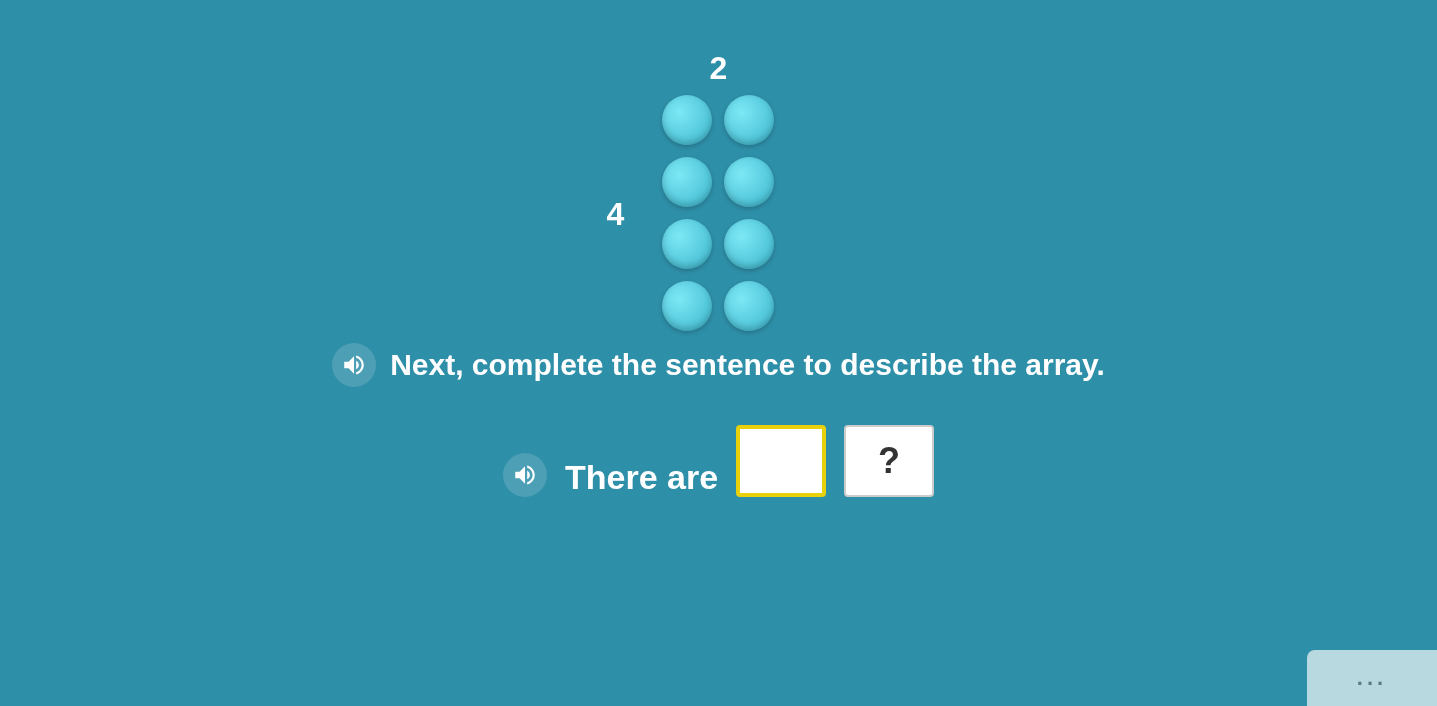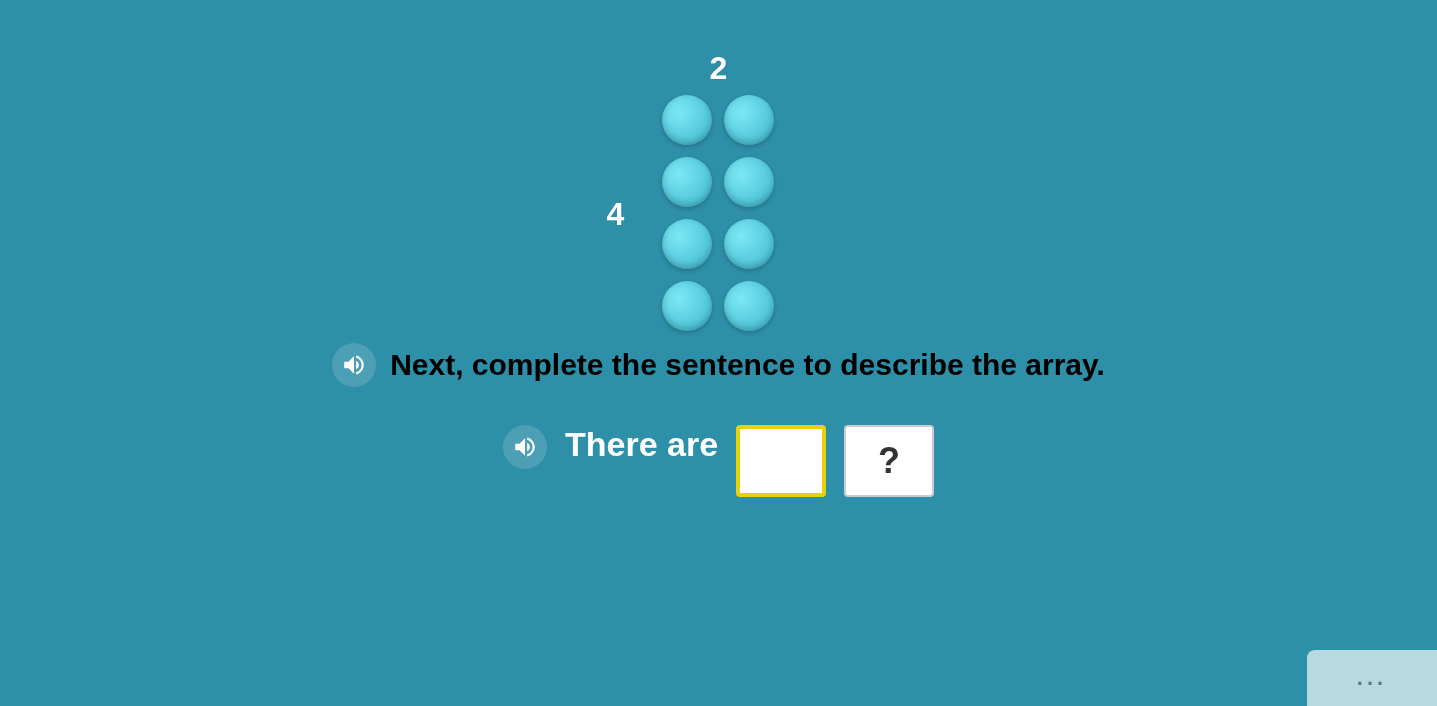--- a/index.html
+++ b/index.html
@@ -77,29 +77,29 @@
       flex-shrink: 0;
     }
 
     .speaker-icon-svg {
       width: 26px;
       height: 26px;
       fill: white;
     }
 
     .instruction-text {
-      color: #000000;
+      color: #ffffff;
       font-size: 30px;
       font-weight: 700;
       text-align: center;
     }
 
     .sentence-row {
       display: flex;
-      align-items: flex-start;
+      align-items: flex-end;
       gap: 18px;
       flex-wrap: nowrap;
     }
 
     .sentence-text {
       color: white;
       font-size: 34px;
       font-weight: 700;
       white-space: nowrap;
     }

